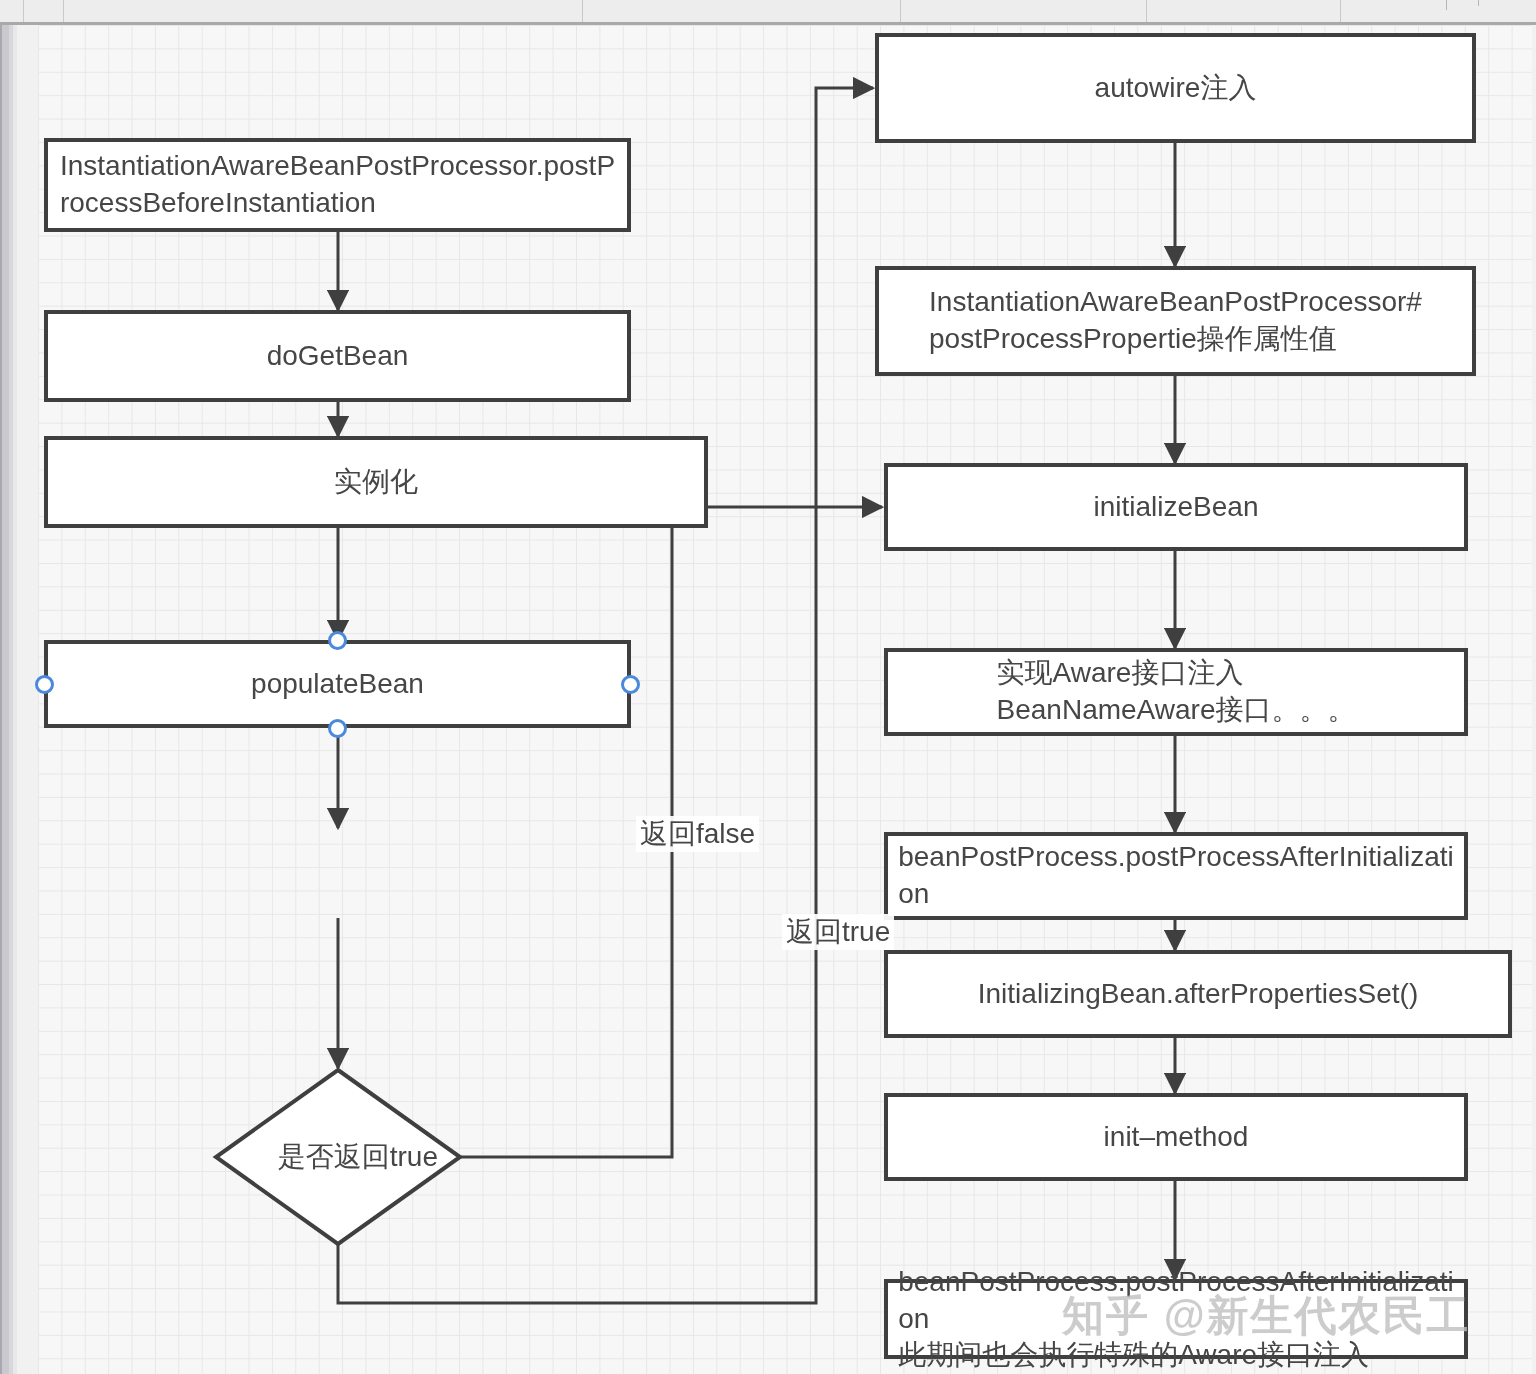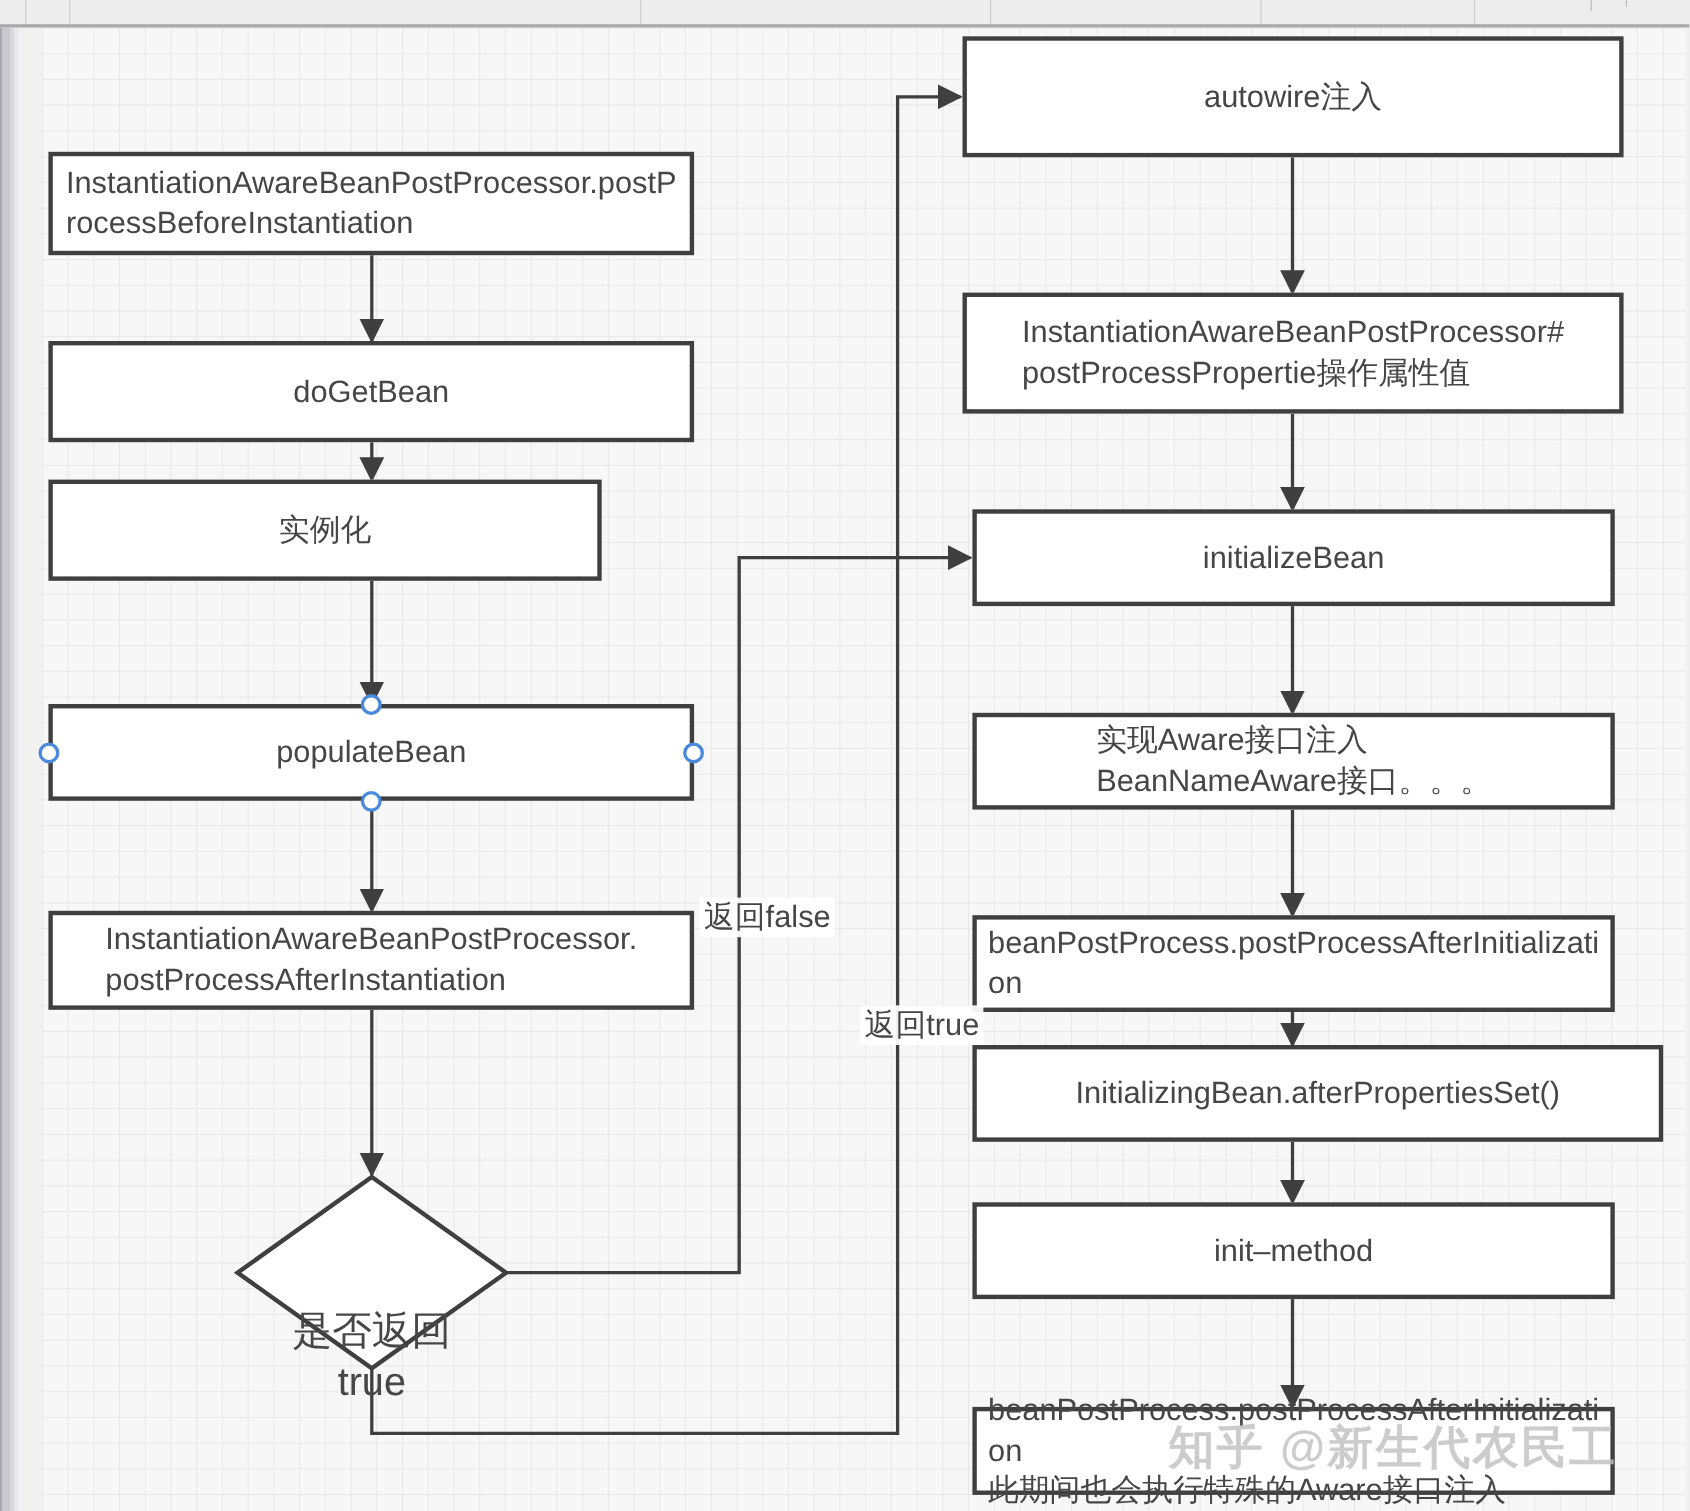--- a/index.html
+++ b/index.html
@@ -28,21 +28,21 @@
   svg.wires{position:absolute;left:0;top:0;z-index:1;}
   svg.wires path{fill:none;stroke:var(--line);stroke-width:3;}
   svg.wires polygon.diamond{fill:var(--node-fill);stroke:var(--line);stroke-width:4;}
   #arrowhead path{fill:var(--line);stroke:none;}
   .node{
     position:absolute; box-sizing:border-box; background:var(--node-fill);
     border:4px solid var(--line); z-index:2;
     display:flex; align-items:center; justify-content:center; text-align:left;
     font-size:28px; line-height:1.32; color:var(--text); white-space:pre-line;
   }
-  .diamond-label{position:absolute;z-index:3;text-align:center;font-size:36px;color:var(--text);margin-top:48px;}
+  .diamond-label{position:absolute;z-index:3;text-align:right;font-size:28px;color:var(--text);}
   .edge-label{position:absolute;z-index:4;font-size:28px;color:var(--text);
     background:rgba(255,255,255,0.93);padding:1px 4px;line-height:1.2;margin-left:20px;}
   .handle{position:absolute;z-index:4;width:13px;height:13px;border:3px solid var(--handle);
     border-radius:50%;background:#fff;box-sizing:content-box;}
   .watermark{position:absolute;z-index:7;font-size:42px;font-weight:700;letter-spacing:2px;
     color:var(--watermark);opacity:0.8;white-space:nowrap;}
 </style>
 </head>
 <body>
 
@@ -89,24 +89,22 @@
     <path d="M1175 920 L1175 950" marker-end="url(#arrowhead)"></path>
     <path d="M1175 1038 L1175 1093" marker-end="url(#arrowhead)"></path>
     <path d="M1175 1181 L1175 1279" marker-end="url(#arrowhead)"></path>
 
     <polygon class="diamond" points="338,1070 460,1157 338,1244 216,1157"></polygon>
   </svg>
 
   <div class="node" style="left:44px;top:138px;width:587px;height:94px">InstantiationAwareBeanPostProcessor.postP
 rocessBeforeInstantiation</div>
   <div class="node" style="left:44px;top:310px;width:587px;height:92px">doGetBean</div>
-  <div class="node" style="left:44px;top:436px;width:503px;height:92px">实例化</div>
+  <div class="node" style="left:44px;top:436px;width:664px;height:92px">实例化</div>
   <div class="node" style="left:44px;top:640px;width:587px;height:88px">populateBean</div>
-  <div class="node" style="left:44px;top:828px;width:587px;height:90px">InstantiationAwareBeanPostProcessor.
-postProcessAfterInstantiation</div>
 
   <div class="handle" style="left:328px;top:631px"></div>
   <div class="handle" style="left:328px;top:719px"></div>
   <div class="handle" style="left:35px;top:675px"></div>
   <div class="handle" style="left:621px;top:675px"></div>
 
   <div class="diamond-label" style="left:238px;top:1138px;width:200px">是否返回true</div>
 
   <div class="node" style="left:875px;top:33px;width:601px;height:110px">autowire注入</div>
   <div class="node" style="left:875px;top:266px;width:601px;height:110px">InstantiationAwareBeanPostProcessor#

